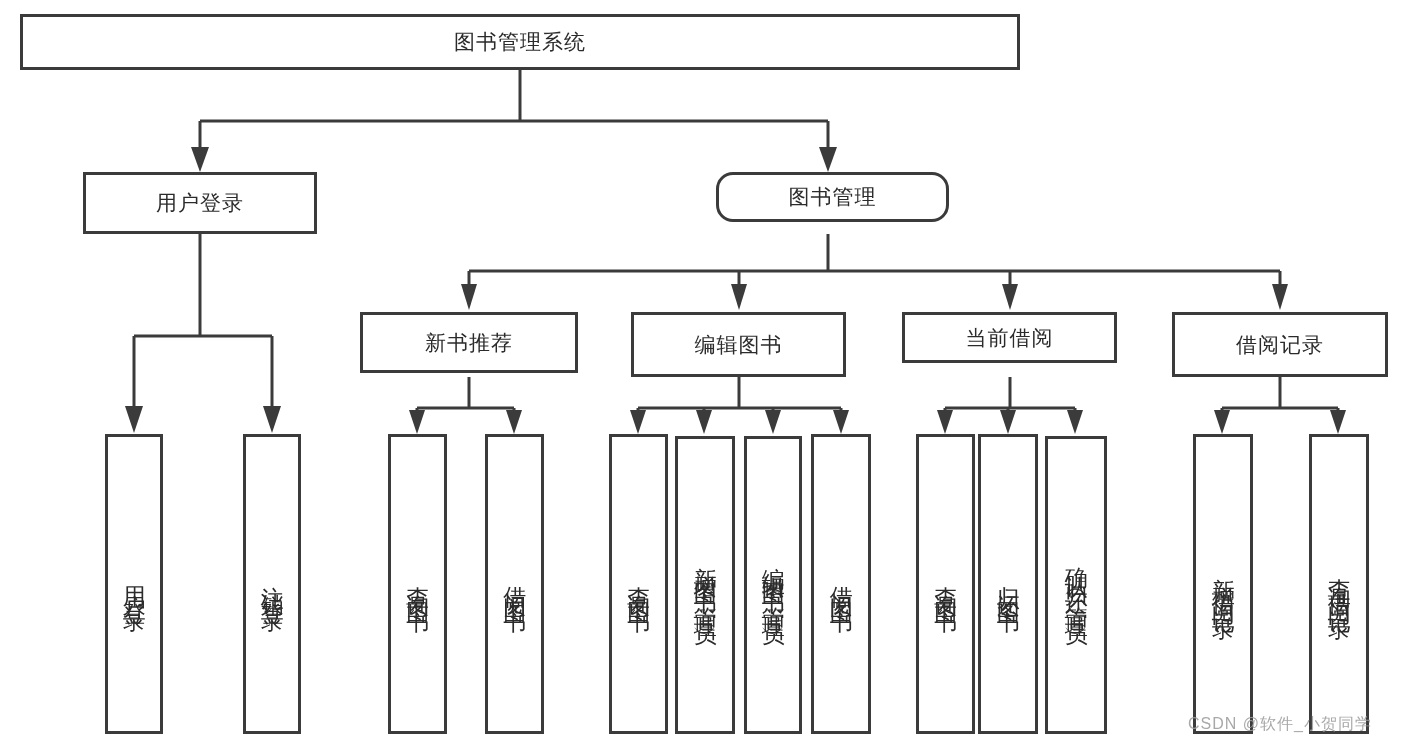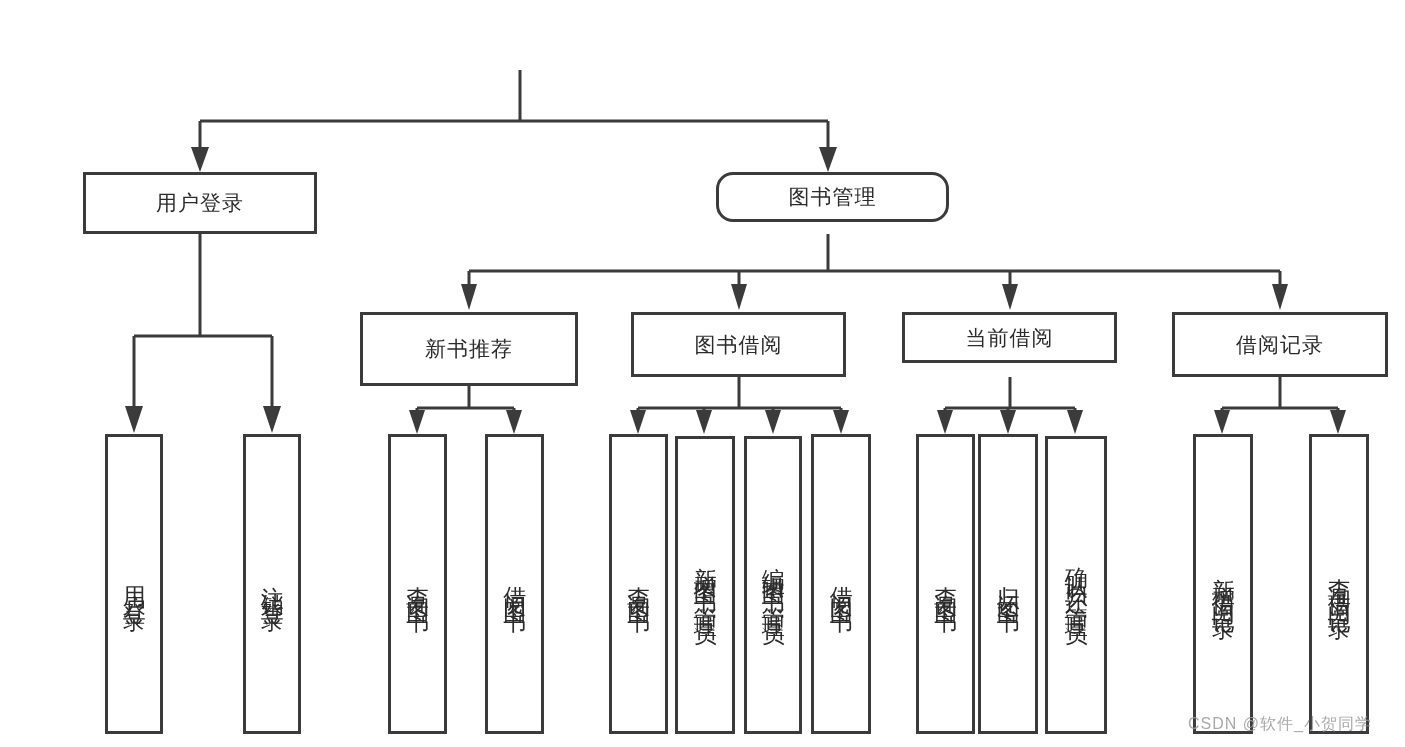--- a/index.html
+++ b/index.html
@@ -101,33 +101,36 @@
     <polygon points="1067,410 1083,410 1075,434" fill="#3b3b3b" stroke="none"></polygon>
 
     <path d="M1280 377 V408"></path>
     <path d="M1222 408 H1338"></path>
     <path d="M1222 408 V412"></path>
     <polygon points="1214,410 1230,410 1222,434" fill="#3b3b3b" stroke="none"></polygon>
     <path d="M1338 408 V412"></path>
     <polygon points="1330,410 1346,410 1338,434" fill="#3b3b3b" stroke="none"></polygon>
   </svg>
 
+  <div class="node hnode" style="left:20px;top:14px;width:1000px;height:56px;">
+    <span>图书管理系统</span>
+  </div>
 
   <div class="node hnode" style="left:83px;top:172px;width:234px;height:62px;">
     <span>用户登录</span>
   </div>
   <div class="node hnode" style="left:716px;top:172px;width:233px;height:50px;border-radius:17px;">
     <span>图书管理</span>
   </div>
 
-  <div class="node hnode" style="left:360px;top:312px;width:218px;height:74px;">
+  <div class="node hnode" style="left:360px;top:312px;width:218px;height:61px;">
     <span>新书推荐</span>
   </div>
   <div class="node hnode" style="left:631px;top:312px;width:215px;height:65px;">
-    <span>图书借阅</span>
+    <span>编辑图书</span>
   </div>
   <div class="node hnode" style="left:902px;top:312px;width:215px;height:51px;">
     <span>当前借阅</span>
   </div>
   <div class="node hnode" style="left:1172px;top:312px;width:216px;height:65px;">
     <span>借阅记录</span>
   </div>
 
   <div class="node vnode" style="left:105px;top:434px;width:58px;height:300px;">
     <span class="vtext">用户登录</span>

